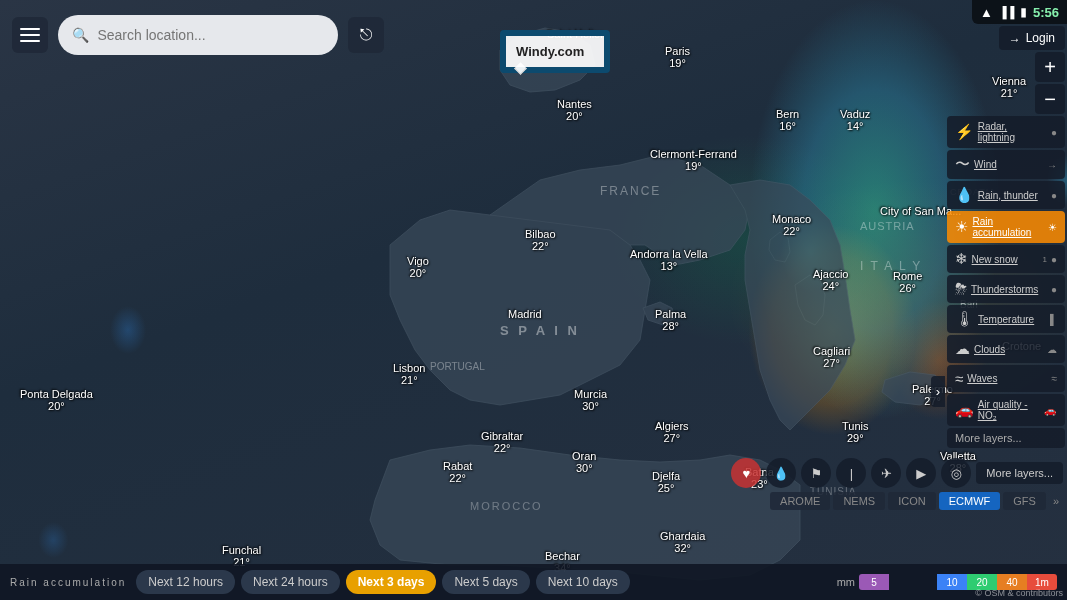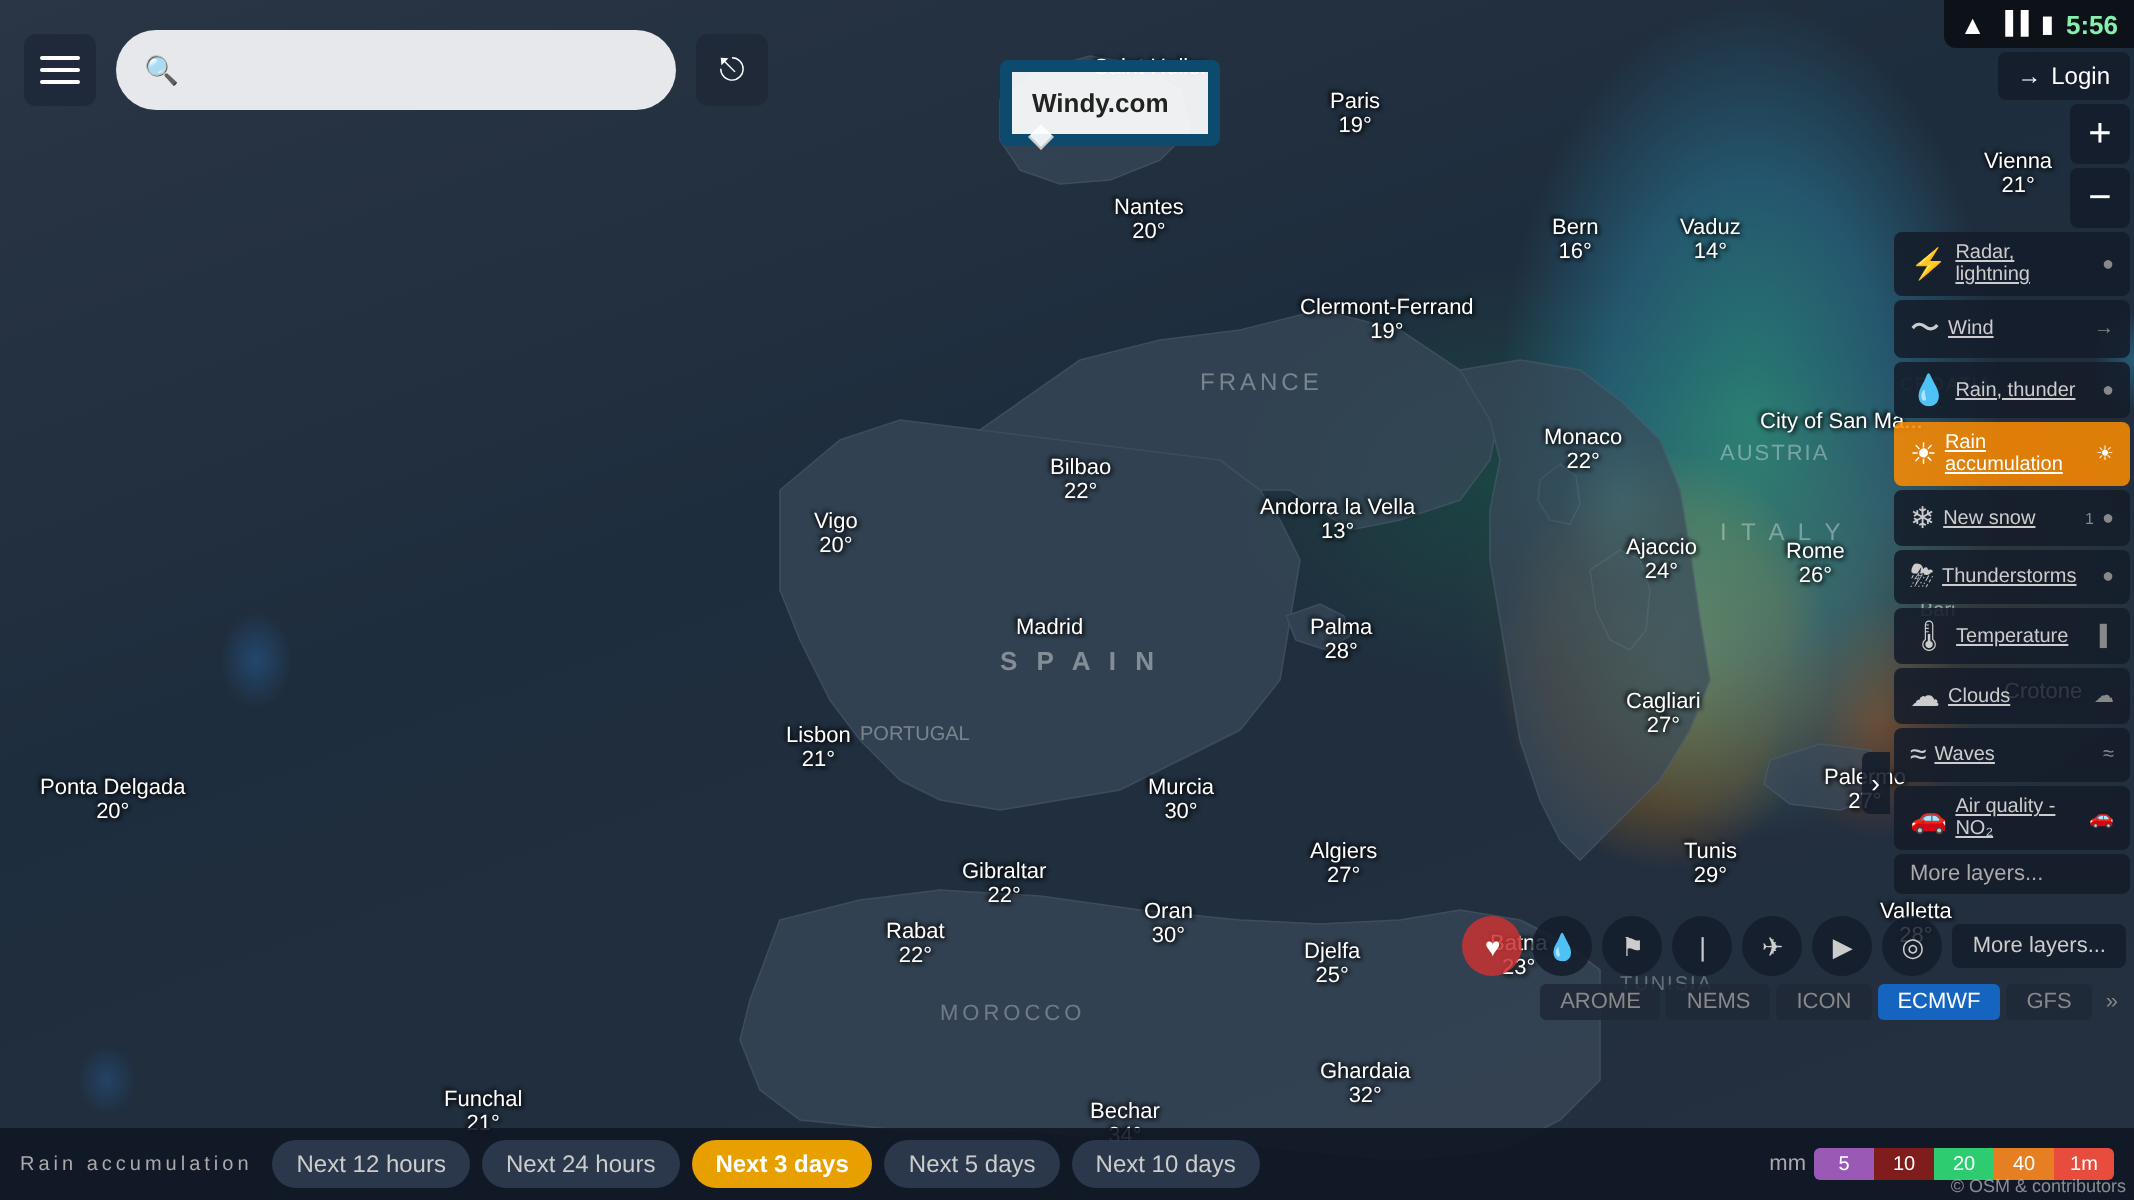--- a/index.html
+++ b/index.html
@@ -439,20 +439,21 @@
 </div>
 
 <div id="top-bar">
   <div class="hamburger-btn">
     <div class="hamburger-line"></div>
     <div class="hamburger-line"></div>
     <div class="hamburger-line"></div>
   </div>
   <div class="search-box">
     <span class="search-icon">🔍</span>
+    <input class="search-input" type="text" placeholder="Search location..." style="">
   </div>
   <div class="share-btn">
     <span>⎋</span>
   </div>
 </div>
 
 <div class="windy-popup">
   <span>Windy.com</span>
 </div>
 
@@ -591,21 +592,21 @@
       <span>Next 5 days</span>
     </div>
     <div class="time-btn">
       <span>Next 10 days</span>
     </div>
 
     <div class="color-scale">
       <span class="scale-label">mm</span>
       <div class="scale-bar">
         <div class="scale-seg" style="background:#9b59b6;">5</div>
-        <div class="scale-seg" style="background:#7f1d1d;">10</div>
+        <div class="scale-seg" style="background:#3b82f6;margin-left:48px;">10</div>
         <div class="scale-seg" style="background:#2ecc71;">20</div>
         <div class="scale-seg" style="background:#e67e22;">40</div>
         <div class="scale-seg" style="background:#e74c3c;">1m</div>
       </div>
     </div>
   </div>
 </div>
 
 <div class="osm-credit">© OSM &amp; contributors</div>
 

